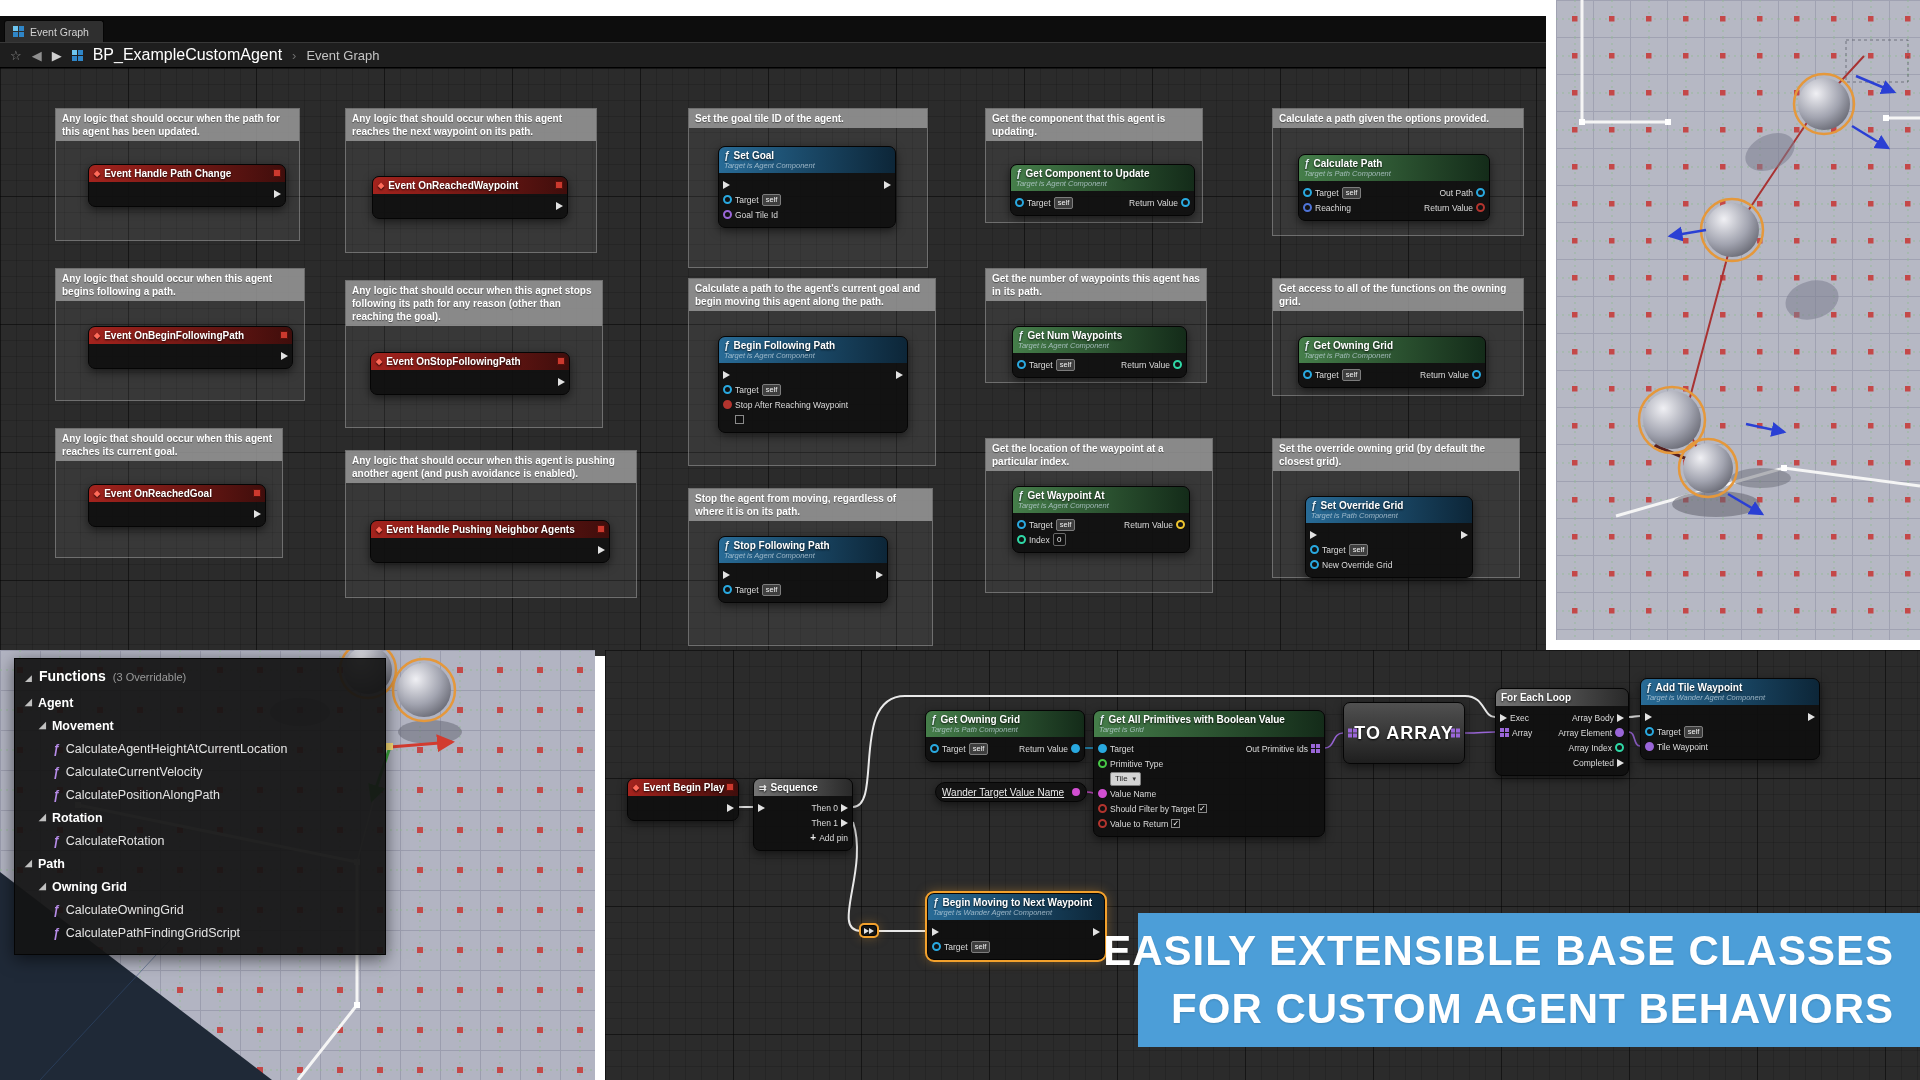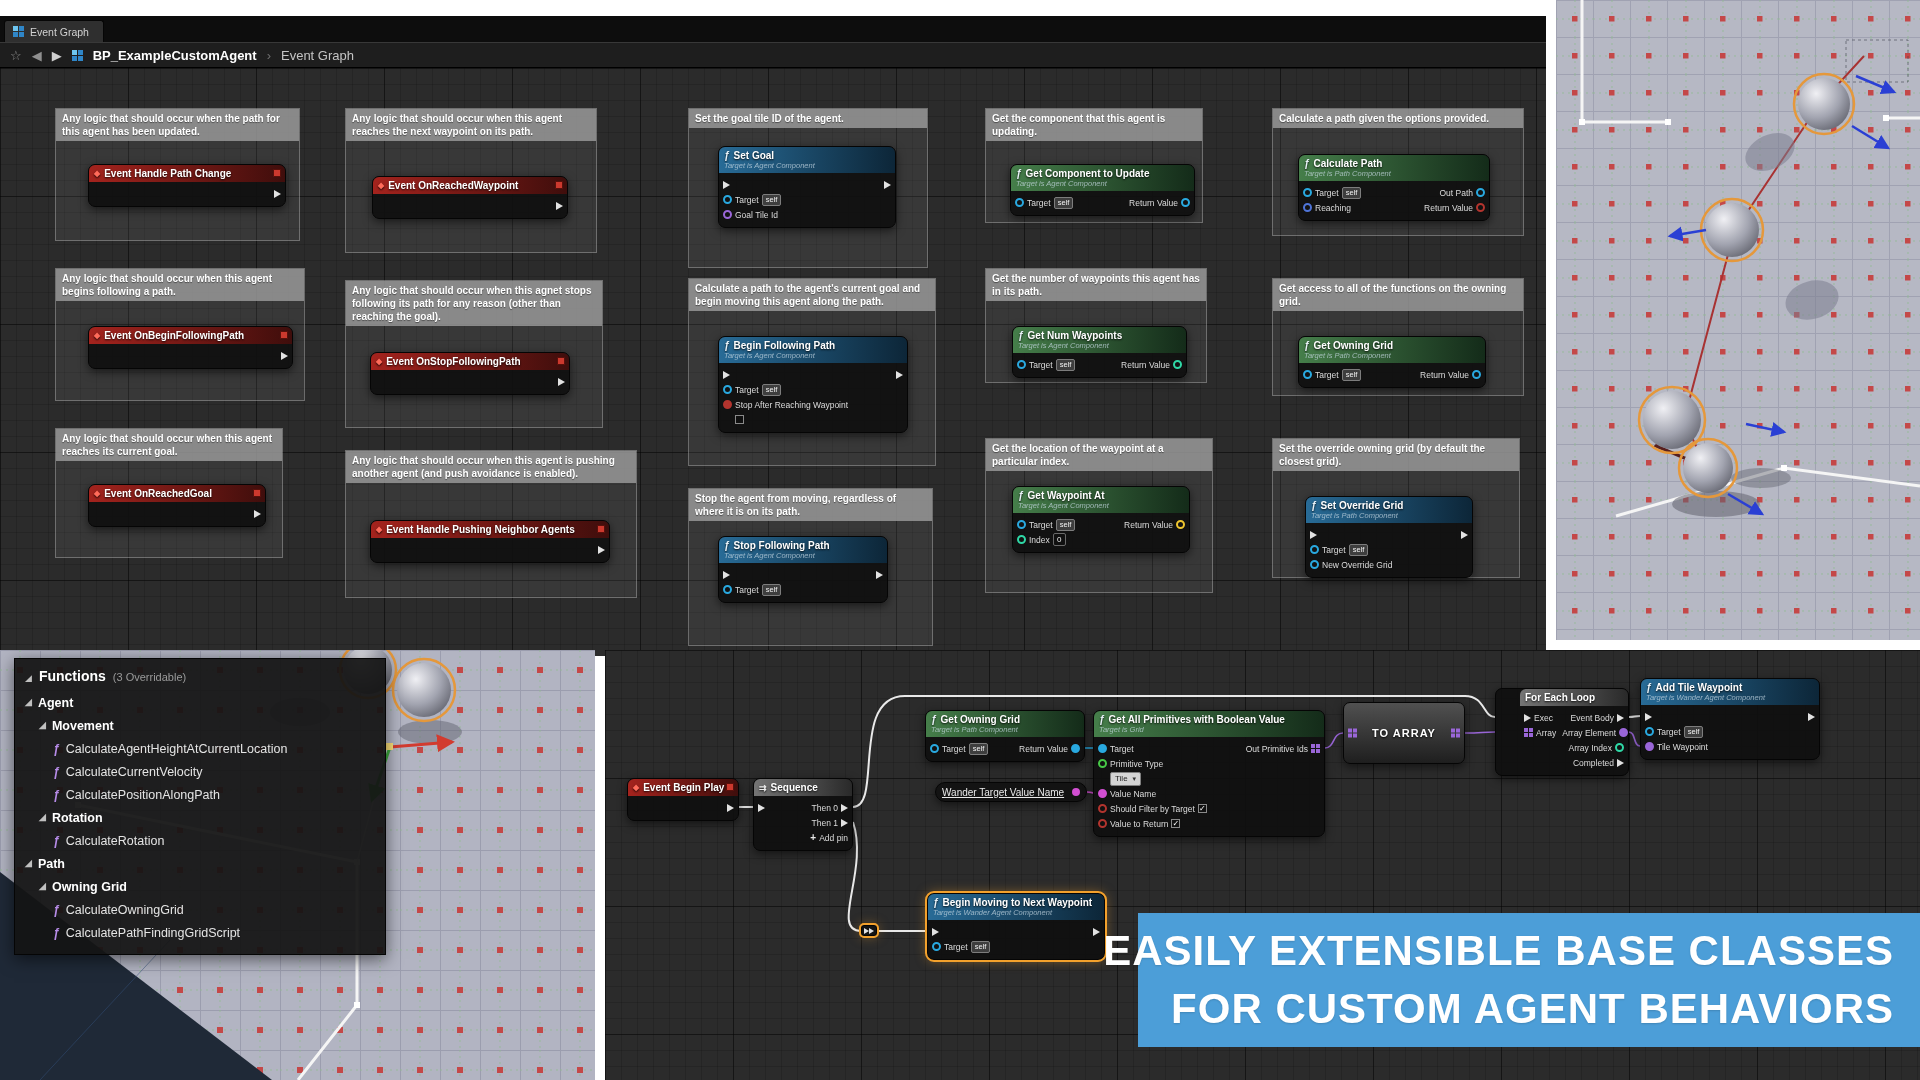--- a/index.html
+++ b/index.html
@@ -16,21 +16,21 @@
 #panel-bottom-left{left:0;top:650px;width:595px;height:430px;background:#b2b4c2;}
 #panel-bottom-right{left:605px;top:650px;width:1315px;height:430px;}
 #tabbar{height:26px;background:#0d0d0d;display:flex;align-items:flex-end;}
 .tab{height:22px;margin-left:4px;background:#2f2f2f;border:1px solid #060606;border-bottom:none;display:flex;align-items:center;gap:6px;padding:0 14px 0 8px;color:#d2d2d2;font-size:10.5px;border-radius:3px 3px 0 0;}
 #toolbar{height:26px;background:#1e1e1e;border-top:1px solid #383838;border-bottom:1px solid #000;display:flex;align-items:center;gap:10px;padding:0 10px;}
 .tool-ico{font-size:13px;color:#8f8f8f;line-height:1;}
 .tool-ico.fwd{color:#cfcfcf;}
 .bp-icon{display:grid;grid-template-columns:5px 5px;grid-auto-rows:5px;gap:1px;}
 .bp-icon i{background:#2f86c8;display:block;}
 .bp-icon i:first-child{background:#6ec6f0;}
-.crumb-root{color:#fff;font-weight:700;font-size:13px;}
+.crumb-root{color:#fff;font-weight:400;font-size:16px;}
 .crumb-sep{color:#6f6f6f;font-size:13px;}
 .crumb-cur{color:#c4c4c4;font-size:13px;}
 #graph-main{position:absolute;left:0;top:52px;width:1546px;height:588px;}
 #graph-bottom-nodes{position:absolute;left:0;top:0;width:1315px;height:430px;z-index:3;}
 #wires{position:absolute;left:0;top:0;z-index:2;}
 .comment-box{position:absolute;border:1px solid rgba(255,255,255,.28);background:rgba(150,150,150,.13);}
 .comment-header{background:rgba(158,158,158,.8);color:#fff;font-size:10px;font-weight:700;line-height:1.3;padding:3px 6px;text-shadow:0 1px 1px rgba(0,0,0,.45);}
 .bp-node{position:absolute;background:rgba(15,15,15,.93);border:1px solid #050505;border-radius:7px;box-shadow:0 3px 10px rgba(0,0,0,.55);color:#e6e6e6;}
 .node-header{position:relative;padding:3px 16px 3px 5px;border-radius:6px 6px 0 0;}
 .title-row{display:flex;align-items:center;gap:4px;font-size:10px;font-weight:700;color:#fff;text-shadow:0 1px 2px rgba(0,0,0,.85);white-space:nowrap;}
@@ -57,21 +57,21 @@
 .dropdown{background:#d4d4d4;border:1px solid #808080;border-radius:2px;color:#222;font-size:8px;line-height:12px;padding:0 4px;display:inline-flex;gap:5px;align-items:center;margin-left:12px;}
 .caret{font-size:7px;color:#333;}
 .plus-ico{color:#e8e8e8;font-weight:700;font-size:10px;}
 .selected{outline:2px solid #f3a12c;box-shadow:0 0 12px rgba(243,161,44,.5);}
 .var-node{height:20px;border-radius:10px;display:flex;align-items:center;gap:4px;padding:0 6px;background:rgba(18,18,18,.95);}
 .var-label{font-size:10px;color:#eaeaea;white-space:nowrap;text-decoration:underline;}
 .var-node .dot{margin-left:auto;width:8px;height:8px;}
 .knot{width:16px;height:11px;border-radius:3px;background:#141414;display:flex;align-items:center;justify-content:space-between;padding:0 2px;}
 .knot .exec{border-left-width:5px;border-top-width:3px;border-bottom-width:3px;}
 .kind-toarray{display:flex;align-items:center;justify-content:center;background:linear-gradient(rgba(82,82,82,.96),rgba(30,30,30,.96));}
-.toarray-label{font-size:11px;font-weight:700;letter-spacing:1px;color:#fff;text-shadow:0 1px 2px #000;}
+.toarray-label{font-size:18px;font-weight:700;letter-spacing:1px;color:#fff;text-shadow:0 1px 2px #000;}
 .abs-l{position:absolute;left:4px;top:50%;transform:translateY(-50%);}
 .abs-r{position:absolute;right:4px;top:50%;transform:translateY(-50%);}
 #functions-panel{position:absolute;left:14px;top:8px;width:372px;background:rgba(20,20,20,.94);border:1px solid #050505;box-shadow:0 4px 16px rgba(0,0,0,.55);padding-bottom:10px;z-index:4;}
 #functions-header{display:flex;align-items:baseline;gap:7px;padding:9px 10px 7px;}
 #functions-title{color:#fff;font-weight:700;font-size:14px;}
 #functions-badge{color:#9a9a9a;font-size:11px;}
 .fn-row{display:flex;align-items:center;gap:6px;height:23px;color:#e4e4e4;font-size:12.5px;}
 .fn-row.cat{font-weight:700;color:#fff;}
 .tri{color:#c0c0c0;font-size:9px;line-height:1;}
 .fico{color:#b78ce8;font-size:12px;font-style:italic;font-weight:700;}
@@ -828,35 +828,35 @@
           <i style="background: rgb(154, 102, 216);"></i>
           <i style="background: rgb(154, 102, 216);"></i>
         </span>
         <span class="gridpin abs-r">
           <i style="background: rgb(154, 102, 216);"></i>
           <i style="background: rgb(154, 102, 216);"></i>
           <i style="background: rgb(154, 102, 216);"></i>
           <i style="background: rgb(154, 102, 216);"></i>
         </span>
       </div>
-      <div class="bp-node kind-macro" style="left: 890px; top: 38px; width: 134px; padding-left: 24px;">
+      <div class="bp-node kind-macro" style="left: 890px; top: 38px; width: 134px;">
         <div class="node-header hdr-macro">
           <div class="title-row">
             <span>For Each Loop</span>
           </div>
         </div>
         <div class="node-body">
           <div class="pin-row">
             <span class="pin">
               <span class="exec"></span>
               <span class="pin-label">Exec</span>
             </span>
             <span class="pin pin-r">
               <span class="exec"></span>
-              <span class="pin-label">Event Body</span>
+              <span class="pin-label">Array Body</span>
             </span>
           </div>
           <div class="pin-row">
             <span class="pin">
               <span class="gridpin">
                 <i style="background: rgb(154, 102, 216);"></i>
                 <i style="background: rgb(154, 102, 216);"></i>
                 <i style="background: rgb(154, 102, 216);"></i>
                 <i style="background: rgb(154, 102, 216);"></i>
               </span>

